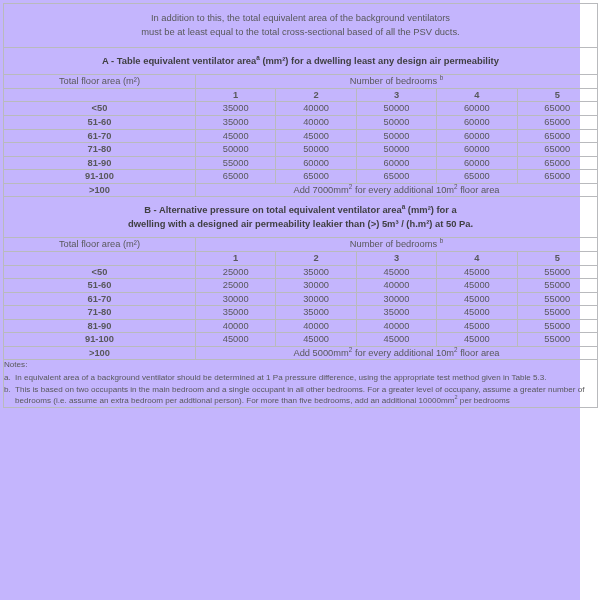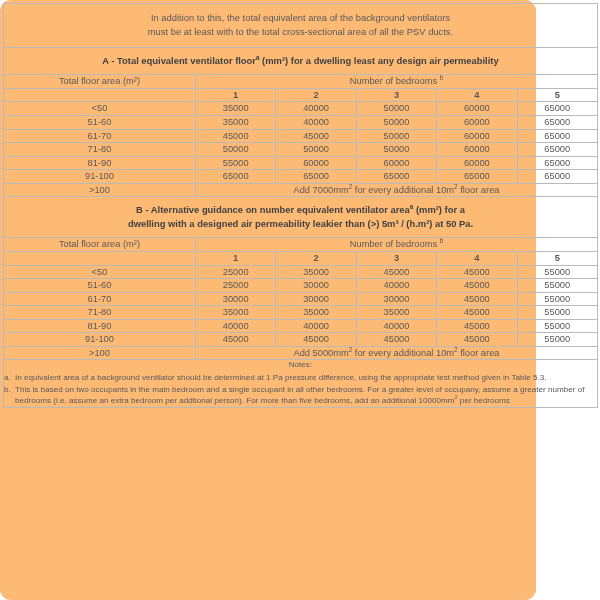--- a/index.html
+++ b/index.html
@@ -10,25 +10,24 @@
   body {
     width: 600px;
     height: 600px;
     font-family: "Liberation Sans", sans-serif;
     color: #5b5b5f;
     -webkit-font-smoothing: antialiased;
   }
 
   .table-wrap {
     box-sizing: border-box;
-    width: 536px;
+    width: 580px;
     height: 600px;
     padding: 3px 3px 3px 3px;
-    background: #fdba74;
-    border-radius: 11px;
+    background: #c4b5fd;
   }
 
   table.vent {
     border-collapse: collapse;
     table-layout: fixed;
     width: 594px;
     border: 1px solid #6d6e71;
   }
 
   table.vent td {
@@ -69,21 +68,21 @@
     padding: 6px 4px;
   }
   .hdr-num {
     font-weight: bold;
     font-size: 9.6px;
     color: #3f3f42;
     padding: 5px 4px;
   }
 
   .row-label {
-    font-weight: normal;
+    font-weight: bold;
     font-size: 9.4px;
     color: #3f3f42;
     padding: 5px 4px;
   }
   .row-val {
     font-size: 9.3px;
     color: #58585b;
     padding: 5px 4px;
   }
 
@@ -102,21 +101,20 @@
   
   .notes-cell {
     text-align: left !important;
     padding: 5px 7px 8px 7px;
     border-top: 1px solid #6d6e71 !important;
   }
   .notes-title {
     font-size: 8.1px;
     color: #58585b;
     margin: 0 0 1px 0;
-    text-align: center;
   }
   .note-item {
     display: flex;
     font-size: 8.1px;
     line-height: 1.42;
     color: #58585b;
     margin-bottom: 0px;
   }
   .note-marker {
     width: 11px;
@@ -138,29 +136,29 @@
         <col class="c-data">
         <col class="c-data">
         <col class="c-data">
     </colgroup>
     <tbody>
 
       <tr>
         <td colspan="6">
           <div class="intro">
             <div>In addition to this, the total equivalent area of the background ventilators</div>
-            <div>must be at least with to the total cross-sectional area of all the PSV ducts.</div>
+            <div>must be at least equal to the total cross-sectional based of all the PSV ducts.</div>
           </div>
         </td>
       </tr>
 
       <tr>
         <td colspan="6">
           <div class="section-title">
-            <span>A - Total equivalent ventilator floor</span><sup>a</sup><span> (mm²) for a dwelling least any design air permeability</span>
+            <span>A - Table equivalent ventilator area</span><sup>a</sup><span> (mm²) for a dwelling least any design air permeability</span>
           </div>
         </td>
       </tr>
 
       <tr>
         <td class="hdr">Total floor area (m²)</td>
         <td class="hdr" colspan="5">
           <span>Number of bedrooms</span> <sup>b</sup>
         </td>
       </tr>
@@ -227,21 +225,21 @@
         <td class="row-label">&gt;100</td>
         <td class="over-note" colspan="5">
           <span>Add 7000mm</span><sup>2</sup><span> for every additional 10m</span><sup>2</sup><span> floor area</span>
         </td>
       </tr>
 
       <tr>
         <td colspan="6">
           <div class="section-title">
             <div>
-              <span>B - Alternative guidance on number equivalent ventilator area</span><sup>a</sup><span> (mm²) for a</span>
+              <span>B - Alternative pressure on total equivalent ventilator area</span><sup>a</sup><span> (mm²) for a</span>
             </div>
             <div>dwelling with a designed air permeability leakier than (&gt;) 5m³ / (h.m²) at 50 Pa.</div>
           </div>
         </td>
       </tr>
 
       <tr>
         <td class="hdr">Total floor area (m²)</td>
         <td class="hdr" colspan="5">
           <span>Number of bedrooms</span> <sup>b</sup>

